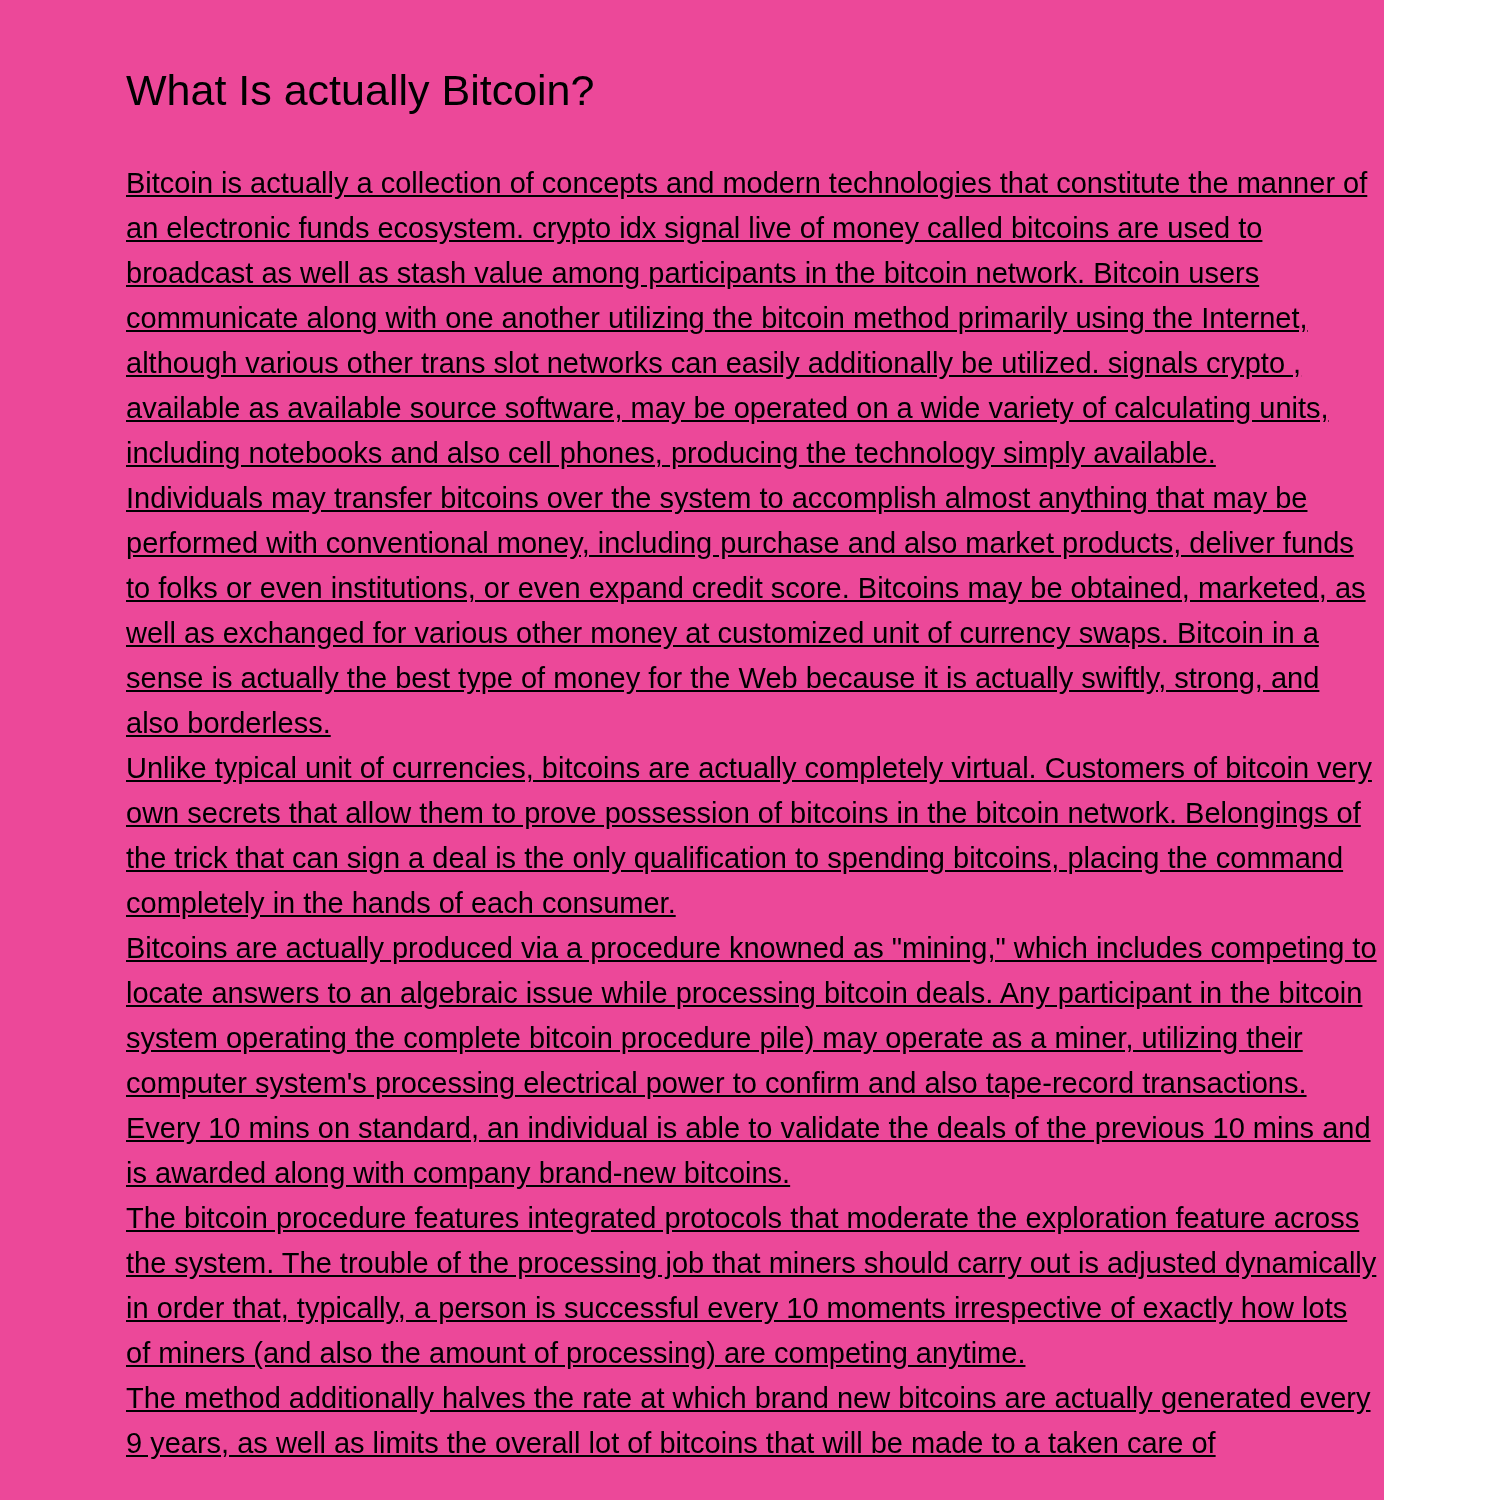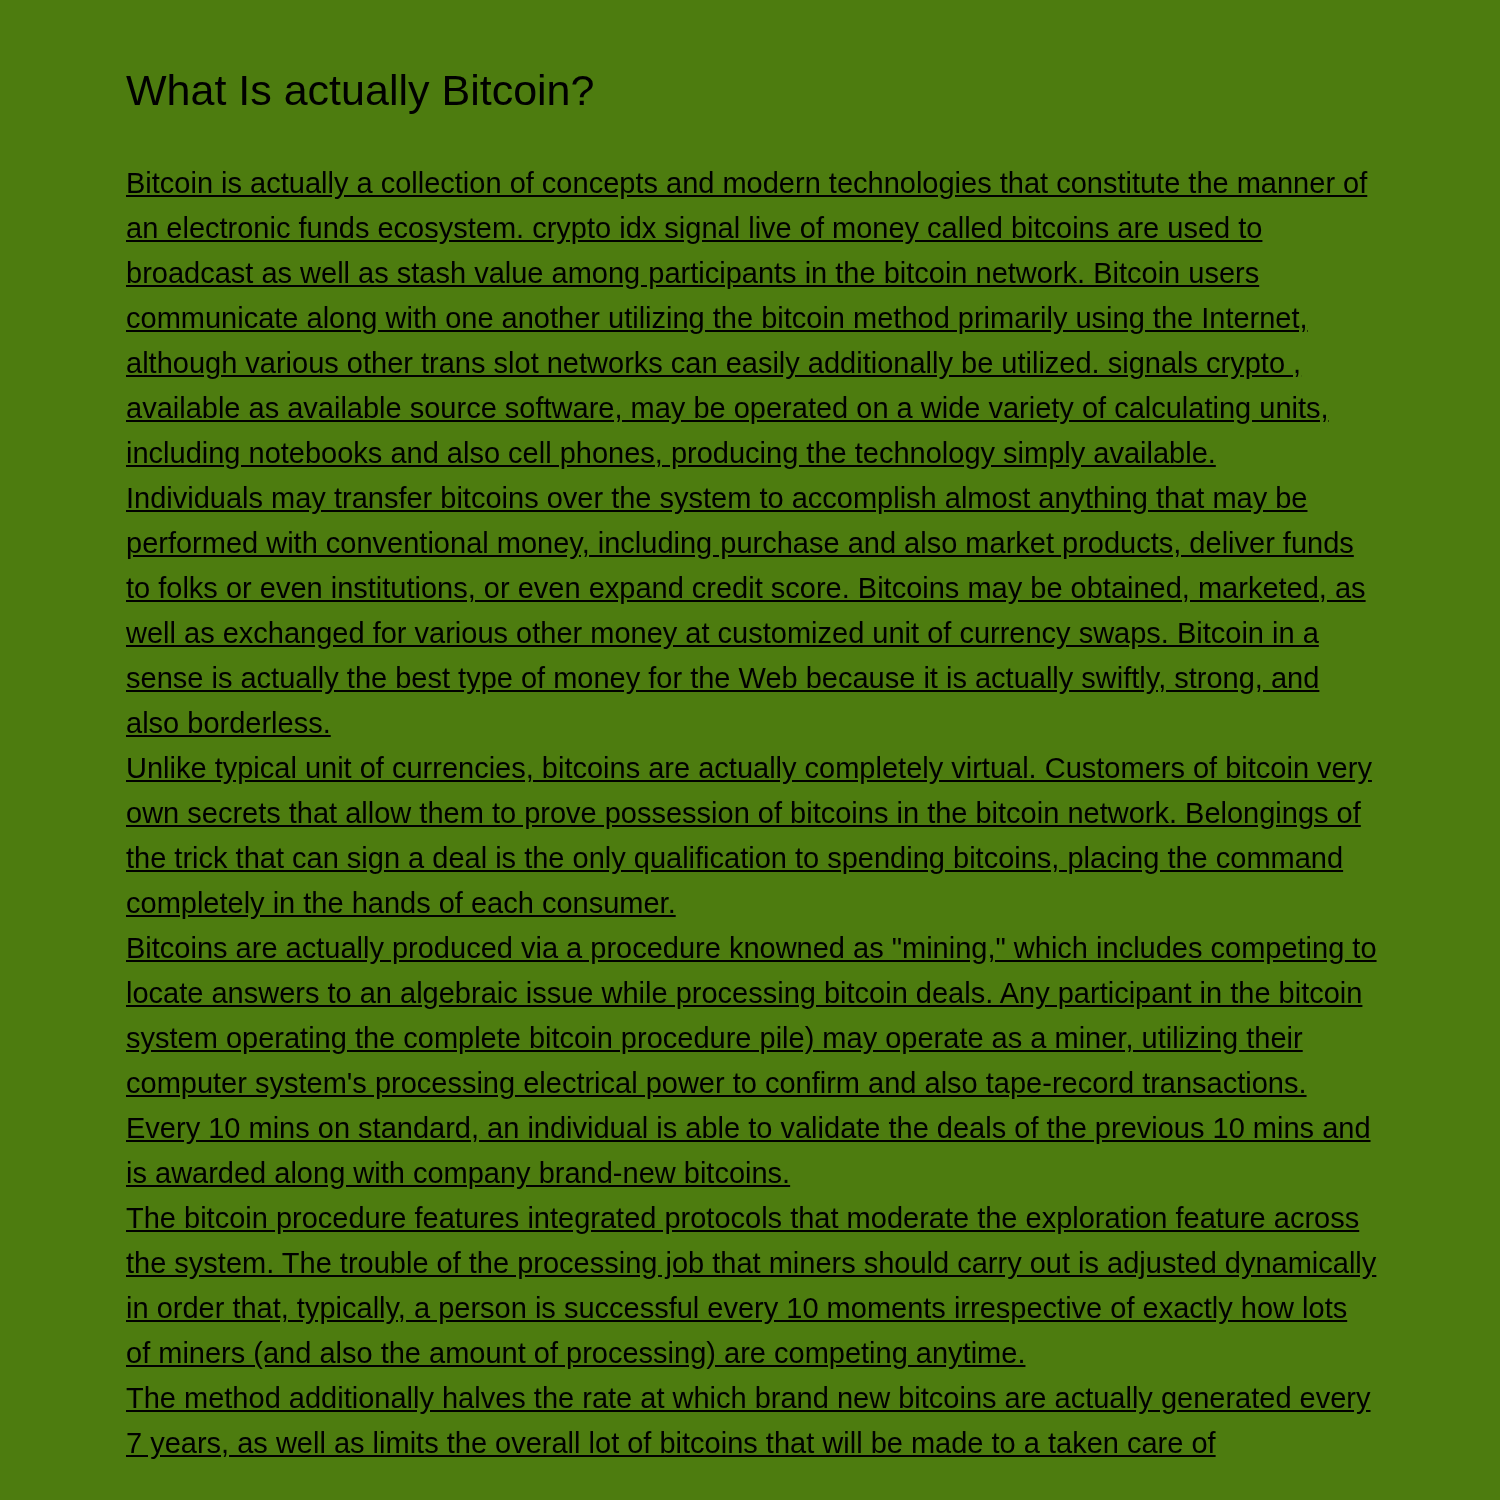--- a/index.html
+++ b/index.html
@@ -9,24 +9,24 @@
     background: #ffffff;
     color: #000000;
   }
   body {
     width: 1500px;
     height: 1500px;
     overflow: hidden;
     font-family: "Liberation Sans", "DejaVu Sans", sans-serif;
   }
   .page {
-    width: 1500px;
+    width: 1384px;
     height: 1500px;
     padding: 66px 120px 0 126px;
-    background: #4d7c0f;
+    background: #ec4899;
   }
   h1.page-title {
     font-size: 43px;
     font-weight: 400;
     line-height: 1.15;
     letter-spacing: 0;
     margin: 0 0 46px 0;
     color: #000000;
   }
   .article-body {
@@ -48,15 +48,15 @@
 
 <div class="page">
   <h1 class="page-title">What Is actually Bitcoin?</h1>
 
   <div class="article-body">
     <p>Bitcoin is actually a collection of concepts and modern technologies that constitute the manner of an electronic funds ecosystem. crypto idx signal live of money called bitcoins are used to broadcast as well as stash value among participants in the bitcoin network. Bitcoin users communicate along with one another utilizing the bitcoin method primarily using the Internet, although various other trans slot networks can easily additionally be utilized. signals crypto , available as available source software, may be operated on a wide variety of calculating units, including notebooks and also cell phones, producing the technology simply available.</p>
     <p>Individuals may transfer bitcoins over the system to accomplish almost anything that may be performed with conventional money, including purchase and also market products, deliver funds to folks or even institutions, or even expand credit score. Bitcoins may be obtained, marketed, as well as exchanged for various other money at customized unit of currency swaps. Bitcoin in a sense is actually the best type of money for the Web because it is actually swiftly, strong, and also borderless.</p>
     <p>Unlike typical unit of currencies, bitcoins are actually completely virtual. Customers of bitcoin very own secrets that allow them to prove possession of bitcoins in the bitcoin network. Belongings of the trick that can sign a deal is the only qualification to spending bitcoins, placing the command completely in the hands of each consumer.</p>
     <p>Bitcoins are actually produced via a procedure knowned as "mining," which includes competing to locate answers to an algebraic issue while processing bitcoin deals. Any participant in the bitcoin system operating the complete bitcoin procedure pile) may operate as a miner, utilizing their computer system's processing electrical power to confirm and also tape-record transactions. Every 10 mins on standard, an individual is able to validate the deals of the previous 10 mins and is awarded along with company brand-new bitcoins.</p>
     <p>The bitcoin procedure features integrated protocols that moderate the exploration feature across the system. The trouble of the processing job that miners should carry out is adjusted dynamically in order that, typically, a person is successful every 10 moments irrespective of exactly how lots of miners (and also the amount of processing) are competing anytime.</p>
-    <p>The method additionally halves the rate at which brand new bitcoins are actually generated every 7 years, as well as limits the overall lot of bitcoins that will be made to a taken care of</p>
+    <p>The method additionally halves the rate at which brand new bitcoins are actually generated every 9 years, as well as limits the overall lot of bitcoins that will be made to a taken care of</p>
   </div>
 </div>
 
 </body></html>

